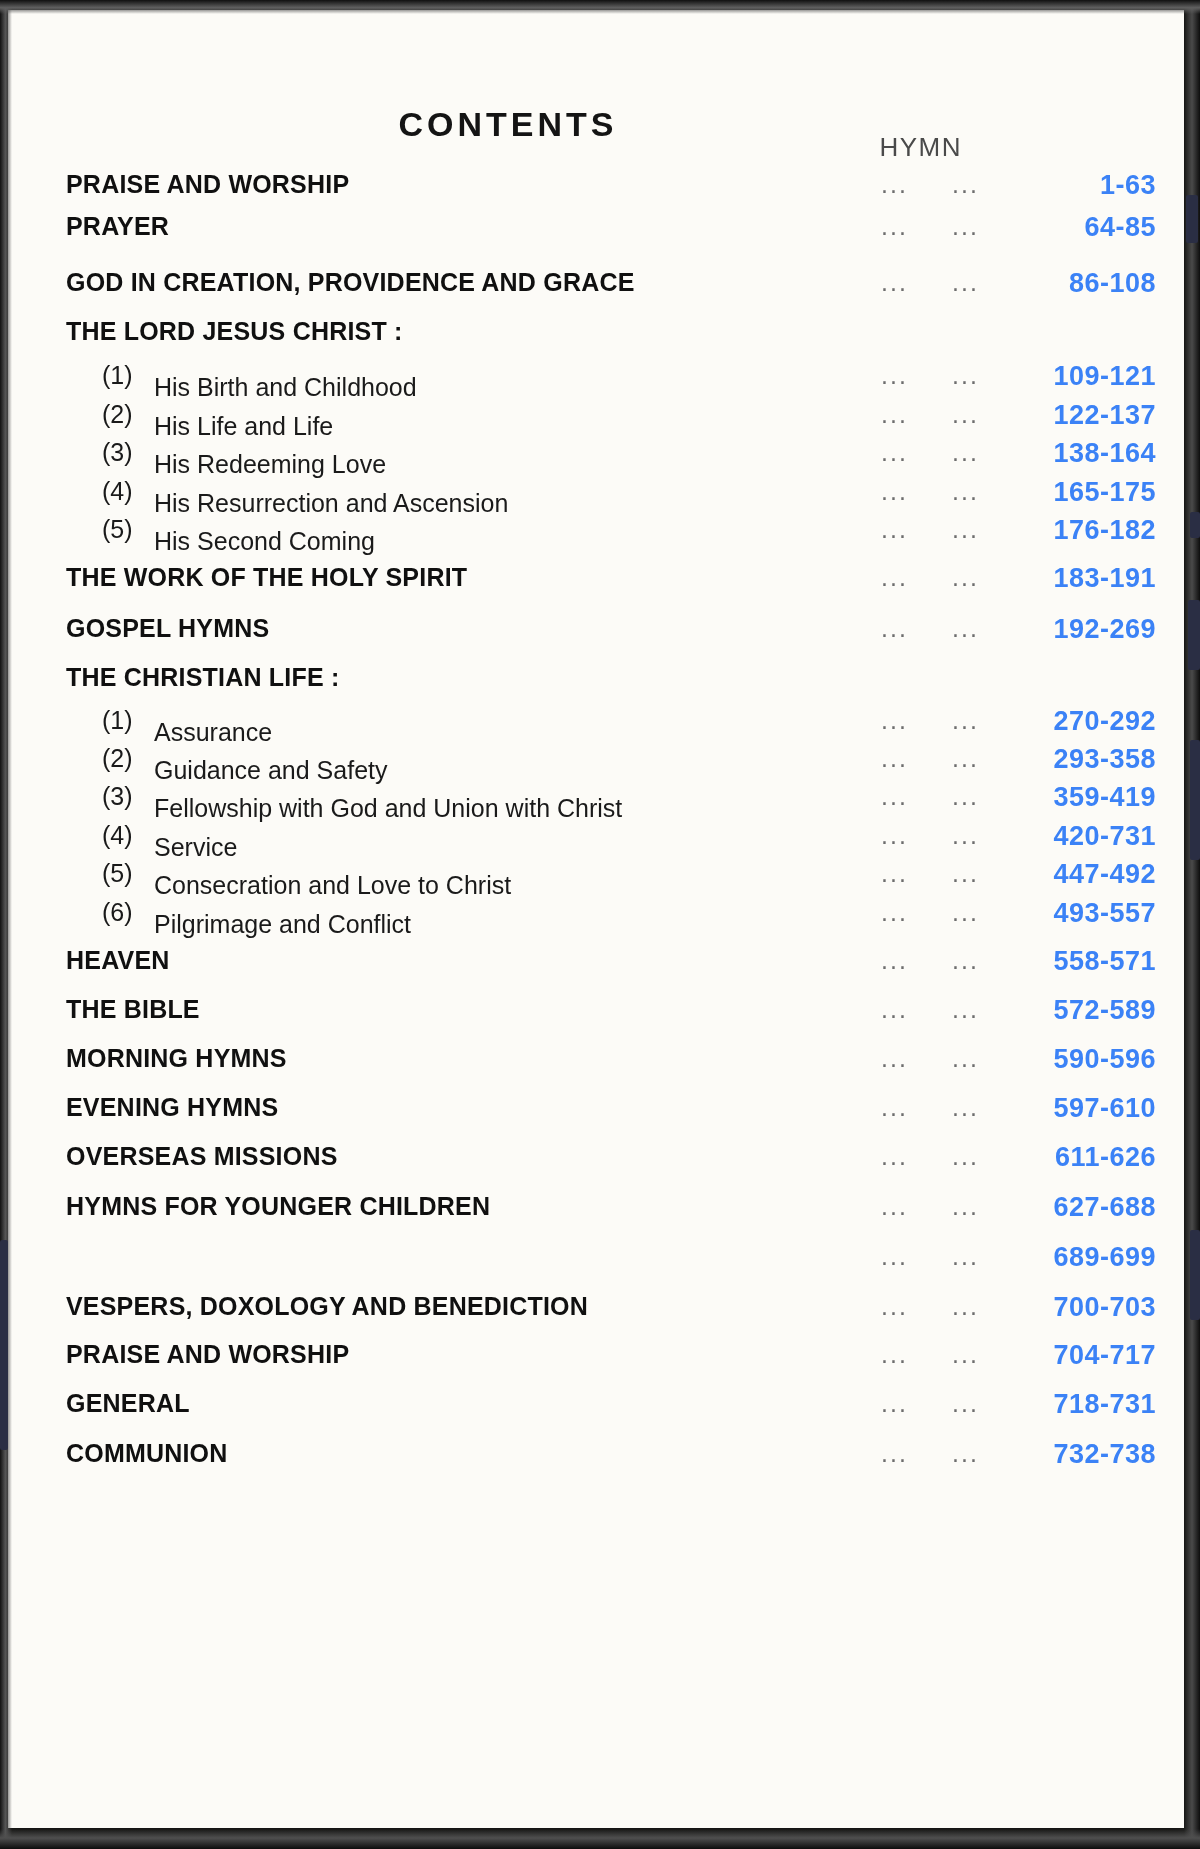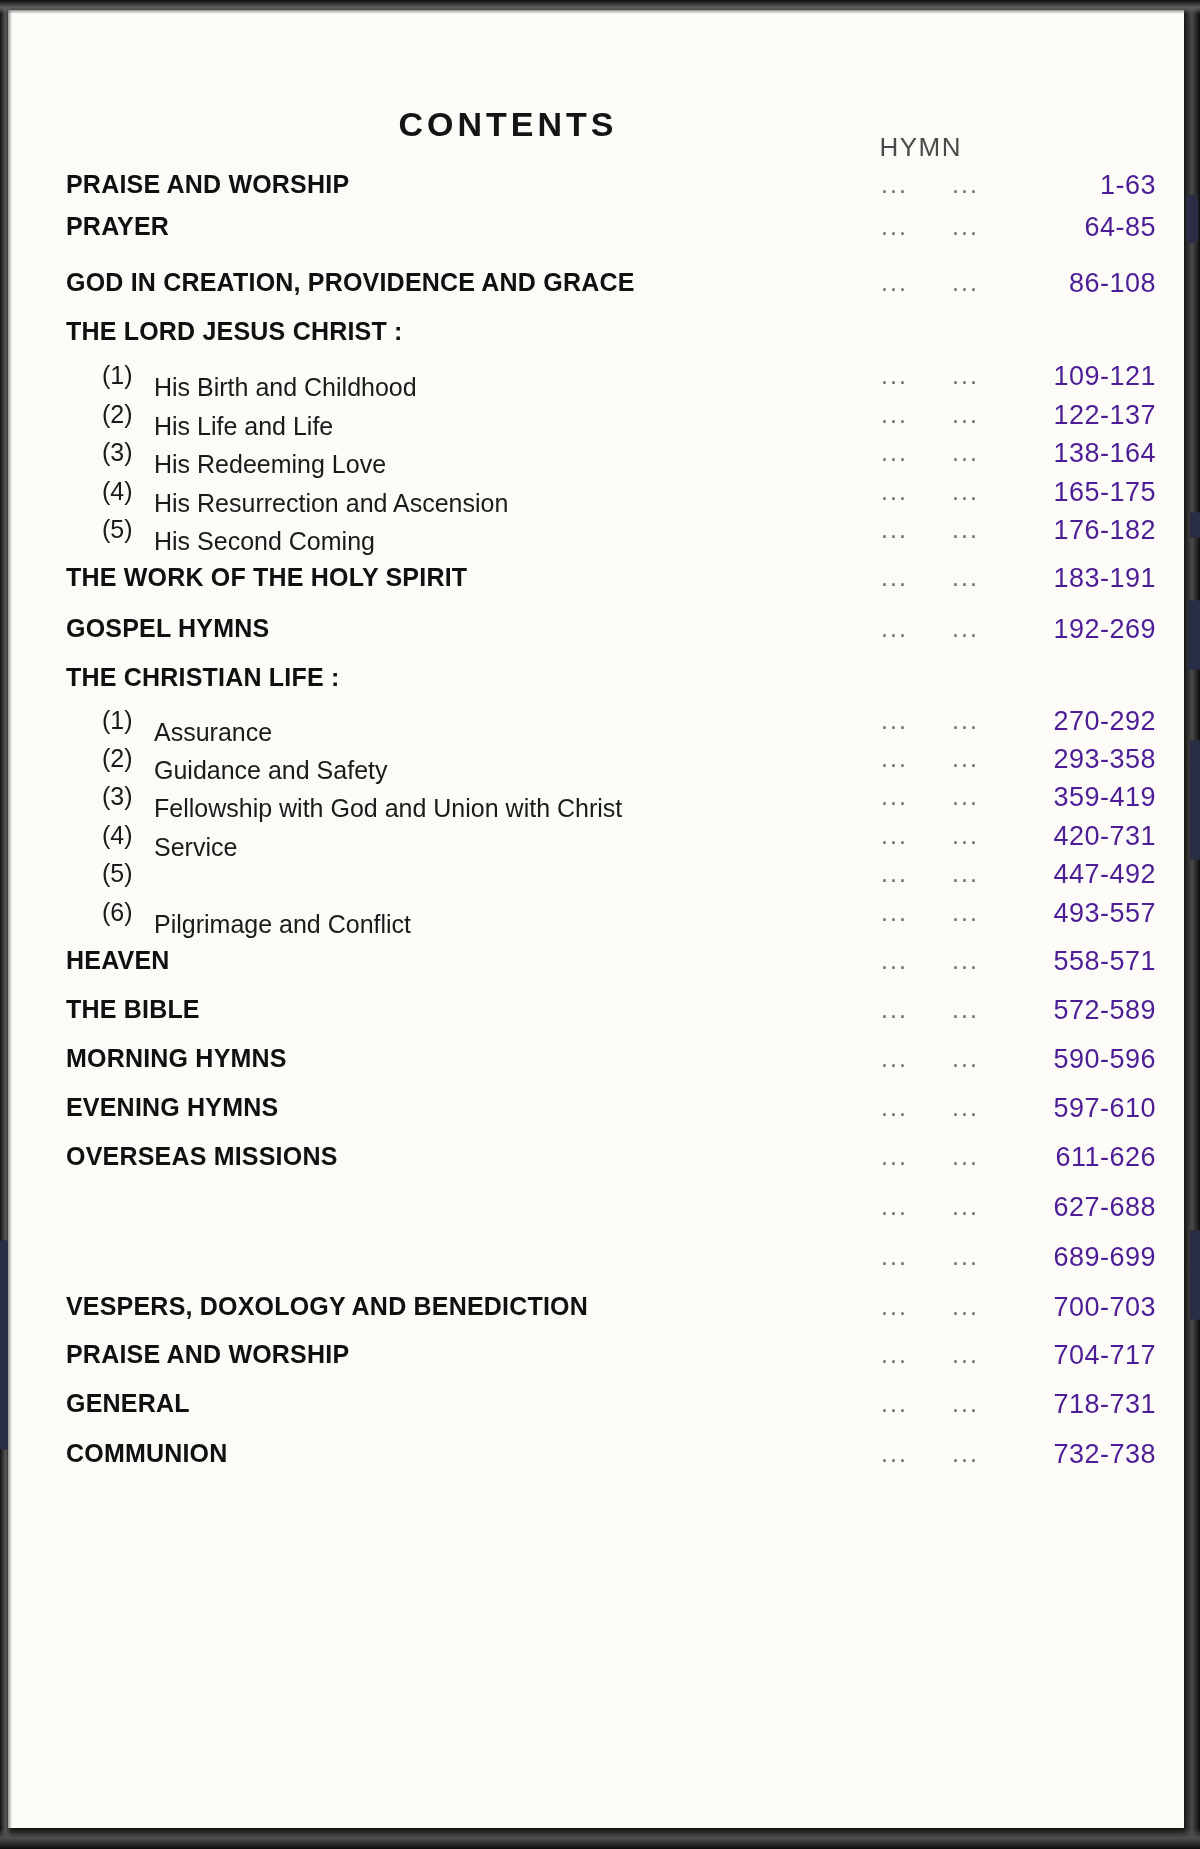--- a/index.html
+++ b/index.html
@@ -135,22 +135,22 @@
   }
   .dots-a { left: 873px; }
   .dots-b { left: 944px; }
 
   .pages {
     position: absolute;
     left: 996px;
     width: 170px;
     text-align: left;
     font-size: 27px;
-    font-weight: 400;
-    color: #4c1d95;
+    font-weight: 700;
+    color: #3b82f6;
     letter-spacing: 0.5px;
   }
   .pages.rt { text-align: right; width: 158px; left: 990px; }
 </style>
 </head>
 <body>
 
 <div id="page">
 
   <div id="sheet">
@@ -255,20 +255,21 @@
           </div>
           <div class="row sub" style="top: 811px;">
             <span class="num-marker">(4)</span>
             <span class="label">Service</span>
             <span class="dots-a">...</span>
             <span class="dots-b">...</span>
             <span class="pages rt">420-731</span>
           </div>
           <div class="row sub" style="top: 849px;">
             <span class="num-marker">(5)</span>
+            <span class="label">Consecration and Love to Christ</span>
             <span class="dots-a">...</span>
             <span class="dots-b">...</span>
             <span class="pages rt">447-492</span>
           </div>
           <div class="row sub" style="top: 888px;">
             <span class="num-marker">(6)</span>
             <span class="label">Pilgrimage and Conflict</span>
             <span class="dots-a">...</span>
             <span class="dots-b">...</span>
             <span class="pages rt">493-557</span>
@@ -297,20 +298,21 @@
             <span class="dots-b">...</span>
             <span class="pages rt">597-610</span>
           </div>
           <div class="row major" style="top: 1132px;">
             <span class="label">OVERSEAS MISSIONS</span>
             <span class="dots-a">...</span>
             <span class="dots-b">...</span>
             <span class="pages rt">611-626</span>
           </div>
           <div class="row major" style="top: 1182px;">
+            <span class="label">HYMNS FOR YOUNGER CHILDREN</span>
             <span class="dots-a">...</span>
             <span class="dots-b">...</span>
             <span class="pages rt">627-688</span>
           </div>
           <div class="row major" style="top: 1232px;">
             <span class="dots-a">...</span>
             <span class="dots-b">...</span>
             <span class="pages rt">689-699</span>
           </div>
           <div class="row major" style="top: 1282px;">

